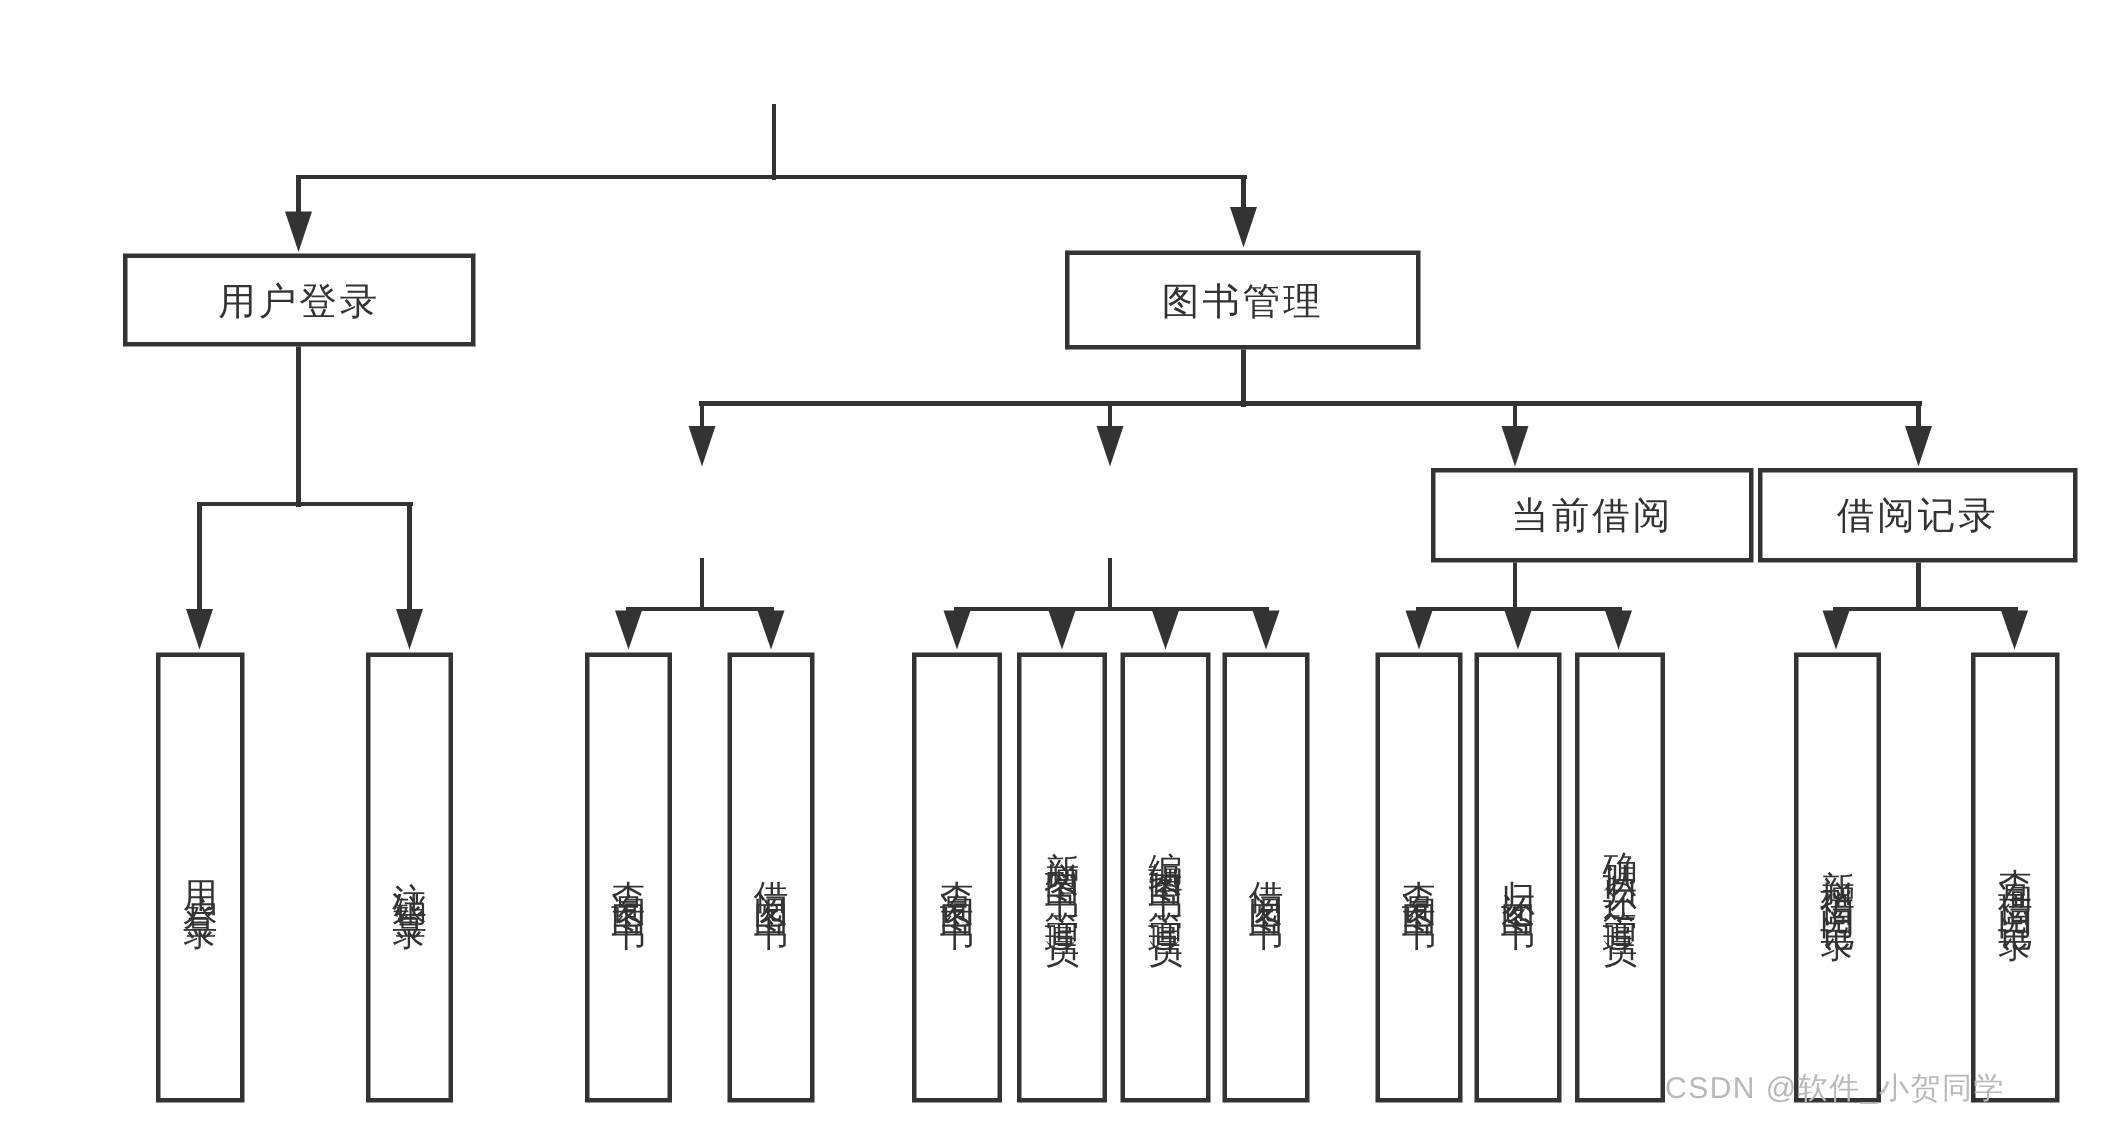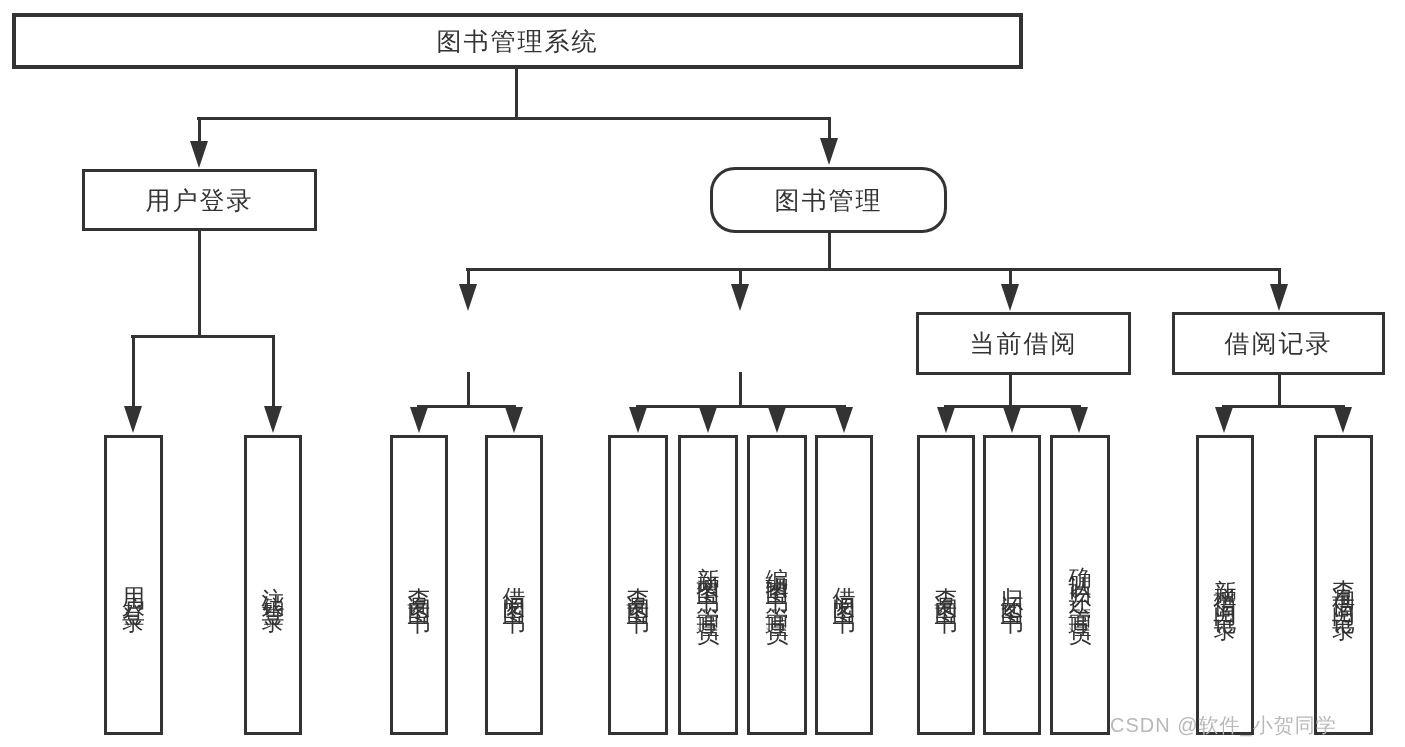--- a/index.html
+++ b/index.html
@@ -70,26 +70,25 @@
       <path d="M768 407H786L777 433Z"></path>
       <path d="M835 407H853L844 433Z"></path>
       <path d="M937 407H955L946 433Z"></path>
       <path d="M1003 407H1021L1012 433Z"></path>
       <path d="M1070 407H1088L1079 433Z"></path>
       <path d="M1215 407H1233L1224 433Z"></path>
       <path d="M1334 407H1352L1343 433Z"></path>
     </g>
   </svg>
 
-  <div class="node hnode root" style="left:12px;top:13px;width:1011px;height:56px;">图书管理系统</div>
 
   <div class="node hnode" style="left:82px;top:169px;width:235px;height:62px;">用户登录</div>
-  <div class="node hnode" style="left:710px;top:167px;width:237px;height:66px;border-radius:25px;">图书管理</div>
+  <div class="node hnode" style="left:710px;top:167px;width:237px;height:66px;">图书管理</div>
 
-  <div class="node hnode" style="left:916px;top:312px;width:215px;height:63px;">当前借阅</div>
+  <div class="node hnode" style="left:954px;top:312px;width:215px;height:63px;">当前借阅</div>
   <div class="node hnode" style="left:1172px;top:312px;width:213px;height:63px;">借阅记录</div>
 
   <div class="node vnode" style="left:104px;top:435px;width:59px;height:300px;">用户登录</div>
   <div class="node vnode" style="left:244px;top:435px;width:58px;height:300px;">注销登录</div>
 
   <div class="node vnode" style="left:390px;top:435px;width:58px;height:300px;">查询图书</div>
   <div class="node vnode" style="left:485px;top:435px;width:58px;height:300px;">借阅图书</div>
 
   <div class="node vnode" style="left:608px;top:435px;width:60px;height:300px;">查询图书</div>
   <div class="node vnode" style="left:678px;top:435px;width:60px;height:300px;">新增图书（管理员）</div>

